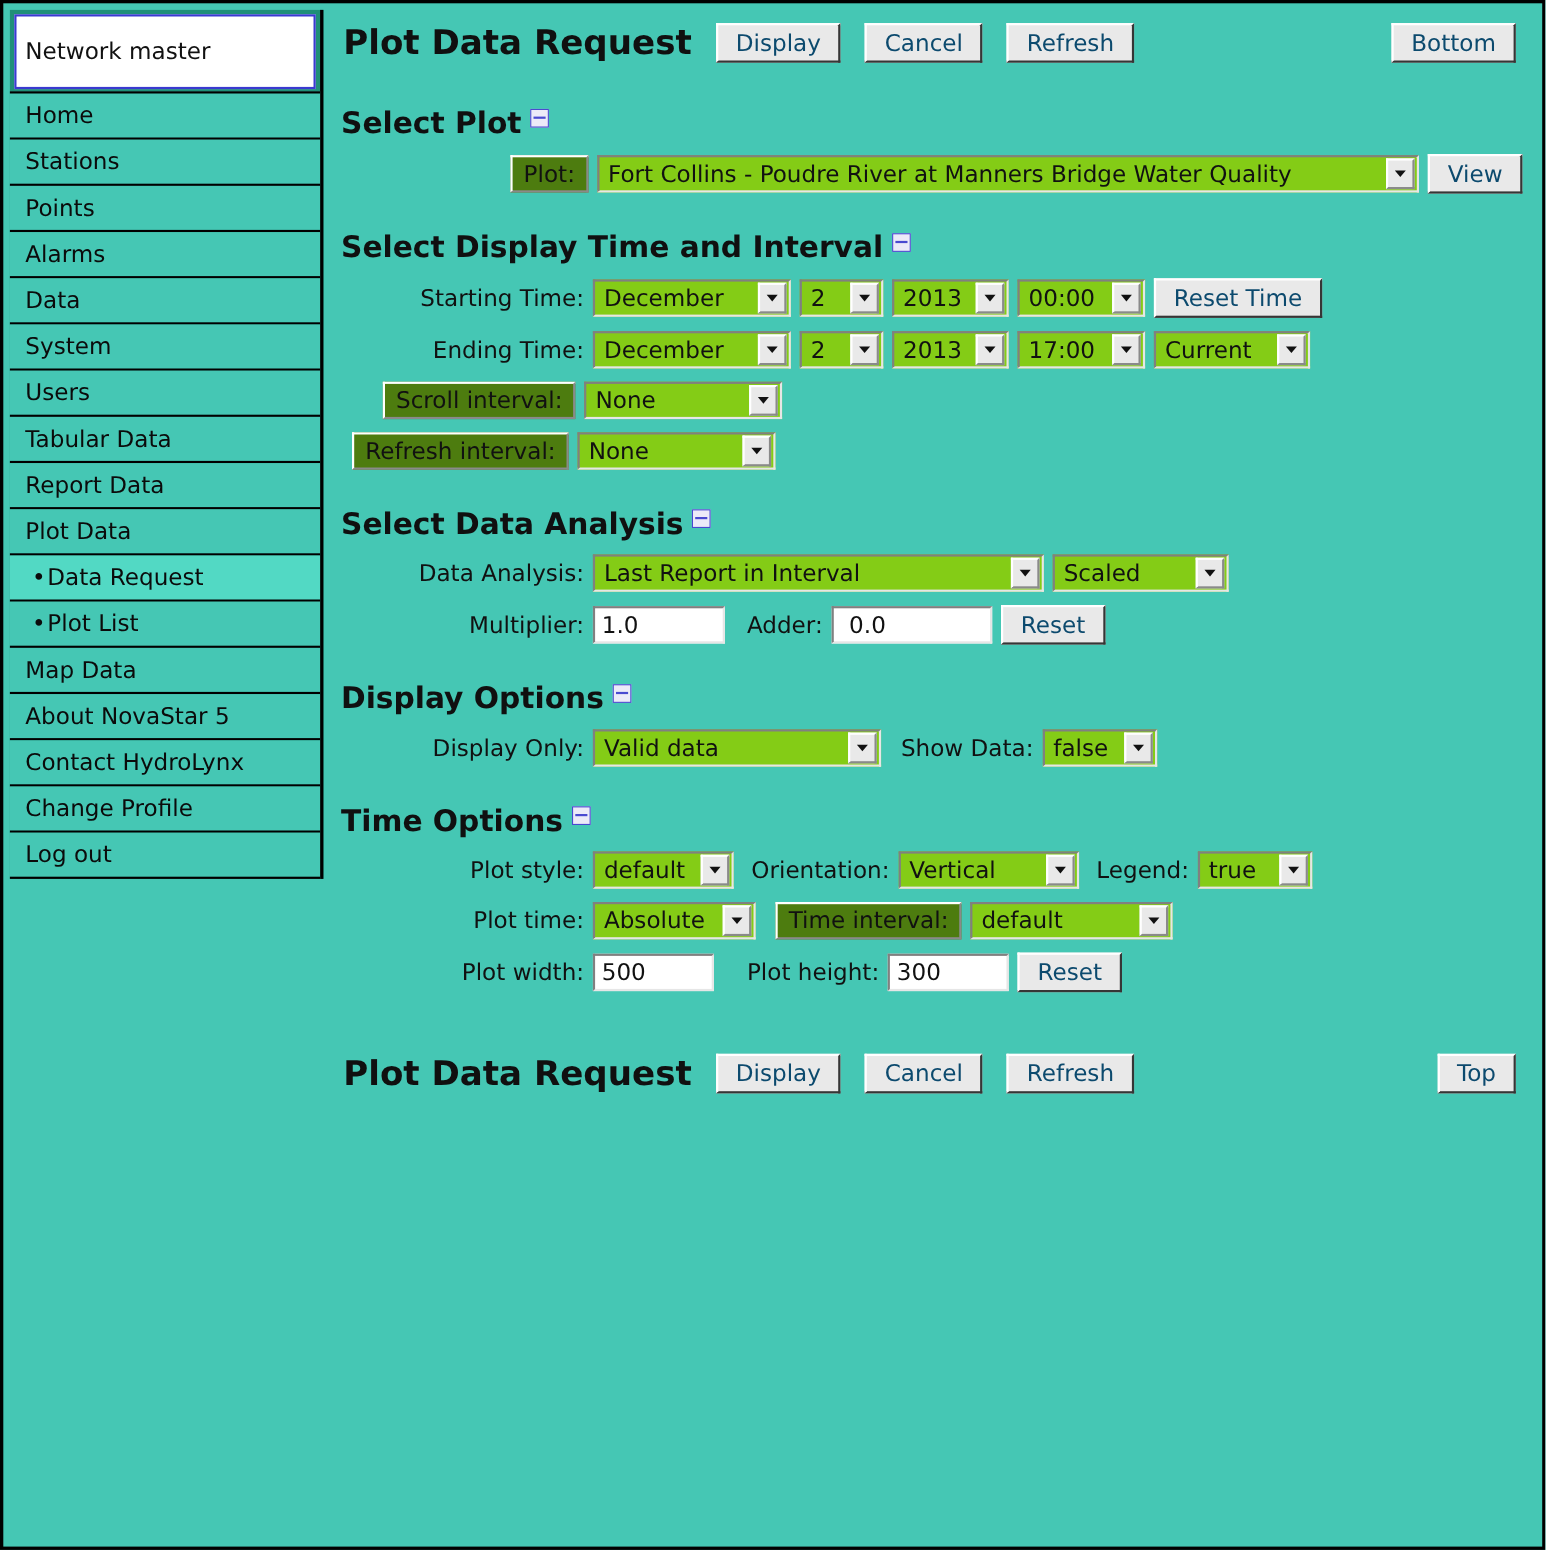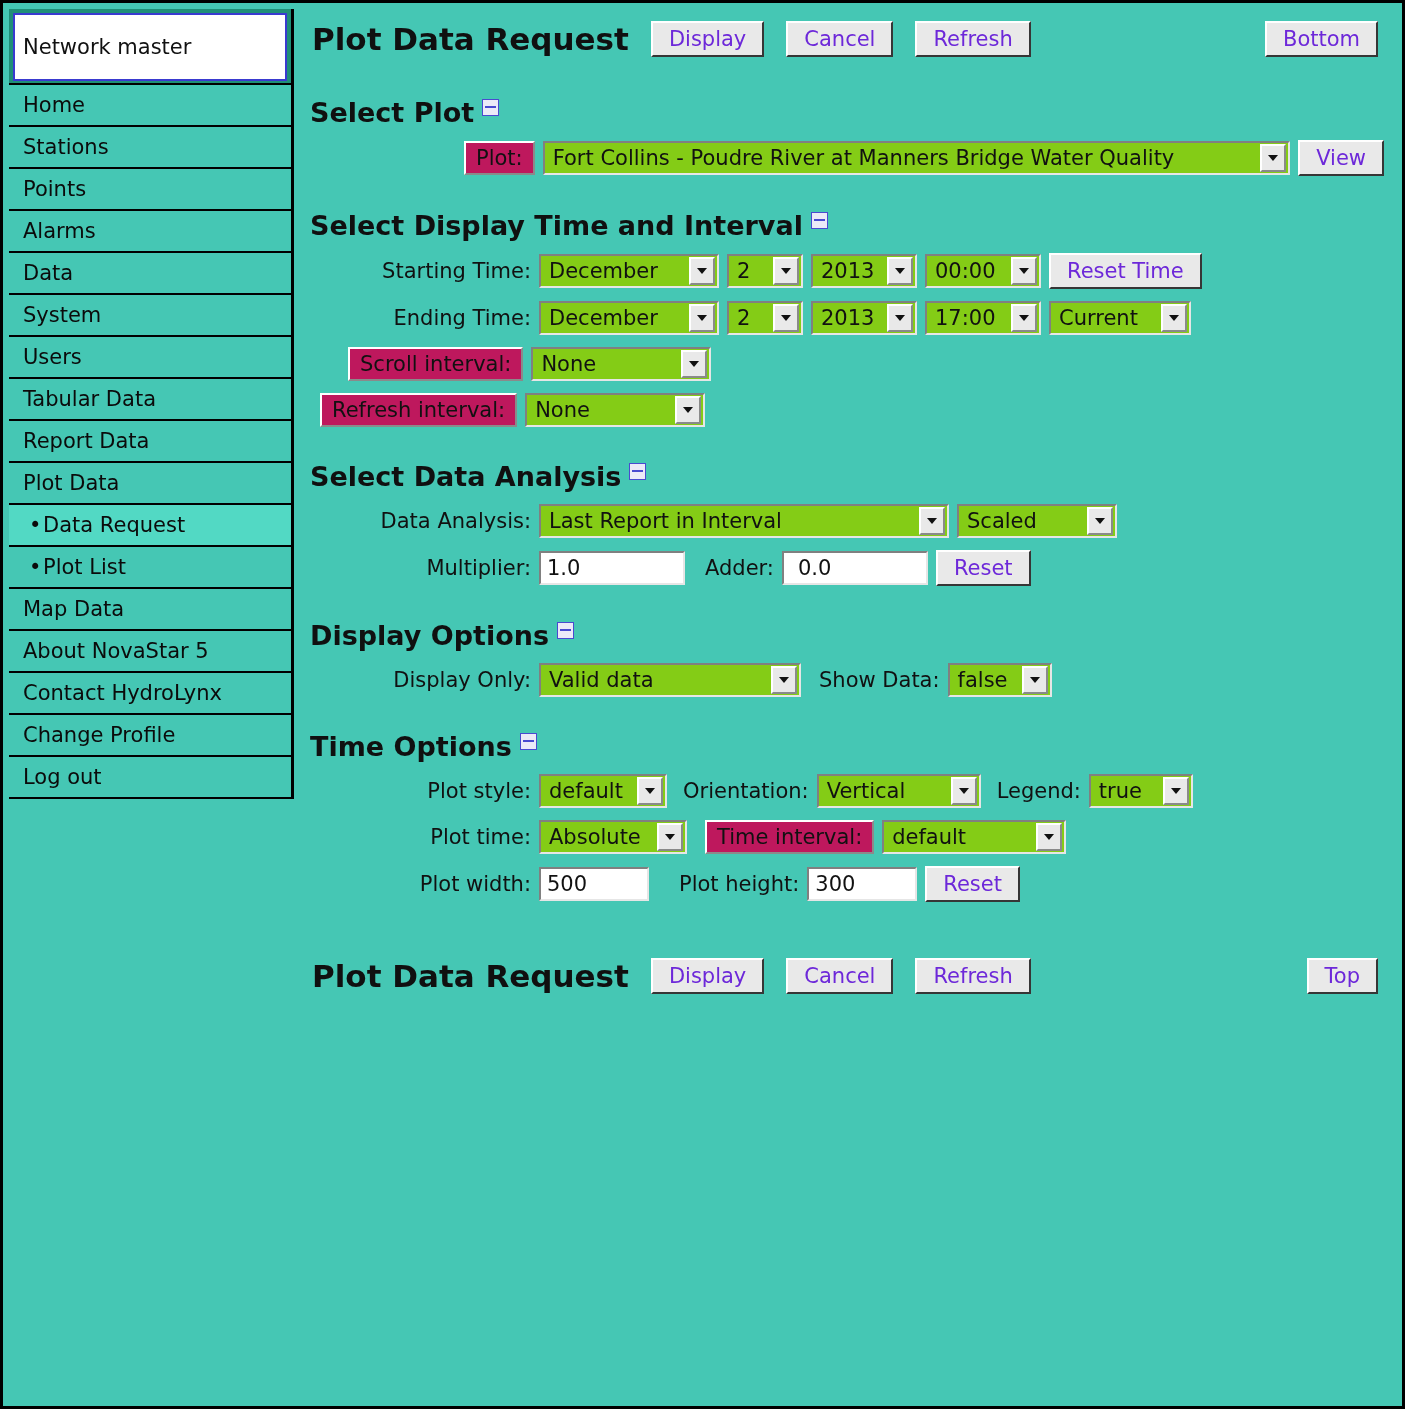--- a/index.html
+++ b/index.html
@@ -85,21 +85,21 @@
   .btn {
     font-family: "DejaVu Sans", sans-serif;
     font-size: 21px;
     background: #e9e9e9;
     border: 2px outset #f4f4f4;
     border-top-color: #ffffff;
     border-left-color: #ffffff;
     border-right-color: #8a8a8a;
     border-bottom-color: #8a8a8a;
     padding: 4px 16px;
-    color: #6d28d9;
+    color: #0c4a6e;
     cursor: pointer;
   }
   .spacer {
     flex: 1;
   }
   h2.section {
     font-size: 27px;
     font-weight: bold;
     color: #101010;
     margin: 34px 0 10px 4px;
@@ -137,21 +137,21 @@
     color: #111;
     white-space: nowrap;
   }
   .label-right {
     text-align: right;
     white-space: nowrap;
   }
   .btnlabel {
     font-family: "DejaVu Sans", sans-serif;
     font-size: 21px;
-    background: #be185d;
+    background: #4d7c0f;
     border: 2px solid;
     border-top-color: #ffffff;
     border-left-color: #ffffff;
     border-right-color: #8a8a8a;
     border-bottom-color: #8a8a8a;
     padding: 3px 10px;
     color: #111;
     cursor: pointer;
     white-space: nowrap;
   }
@@ -353,21 +353,21 @@
         <span class="arrow"></span>
       </span>
       <span class="sel" style="width:160px;">
         <span class="val">Scaled</span>
         <span class="arrow"></span>
       </span>
     </div>
 
     <div class="row">
       <span class="label label-right" style="width:225px;">Multiplier:</span>
-      <input class="txt" style="width: 146px;" value="1.0">
+      <input class="txt" style="width: 120px;" value="1.0">
       <span class="label" style="margin-left:12px;">Adder:</span>
       <input class="txt" style="width: 146px; padding-left: 14px;" value="0.0">
       <button class="btn">Reset</button>
     </div>
 
     <h2 class="section">
       <span>Display Options</span>
       <span class="collapse-box"></span>
     </h2>
 

